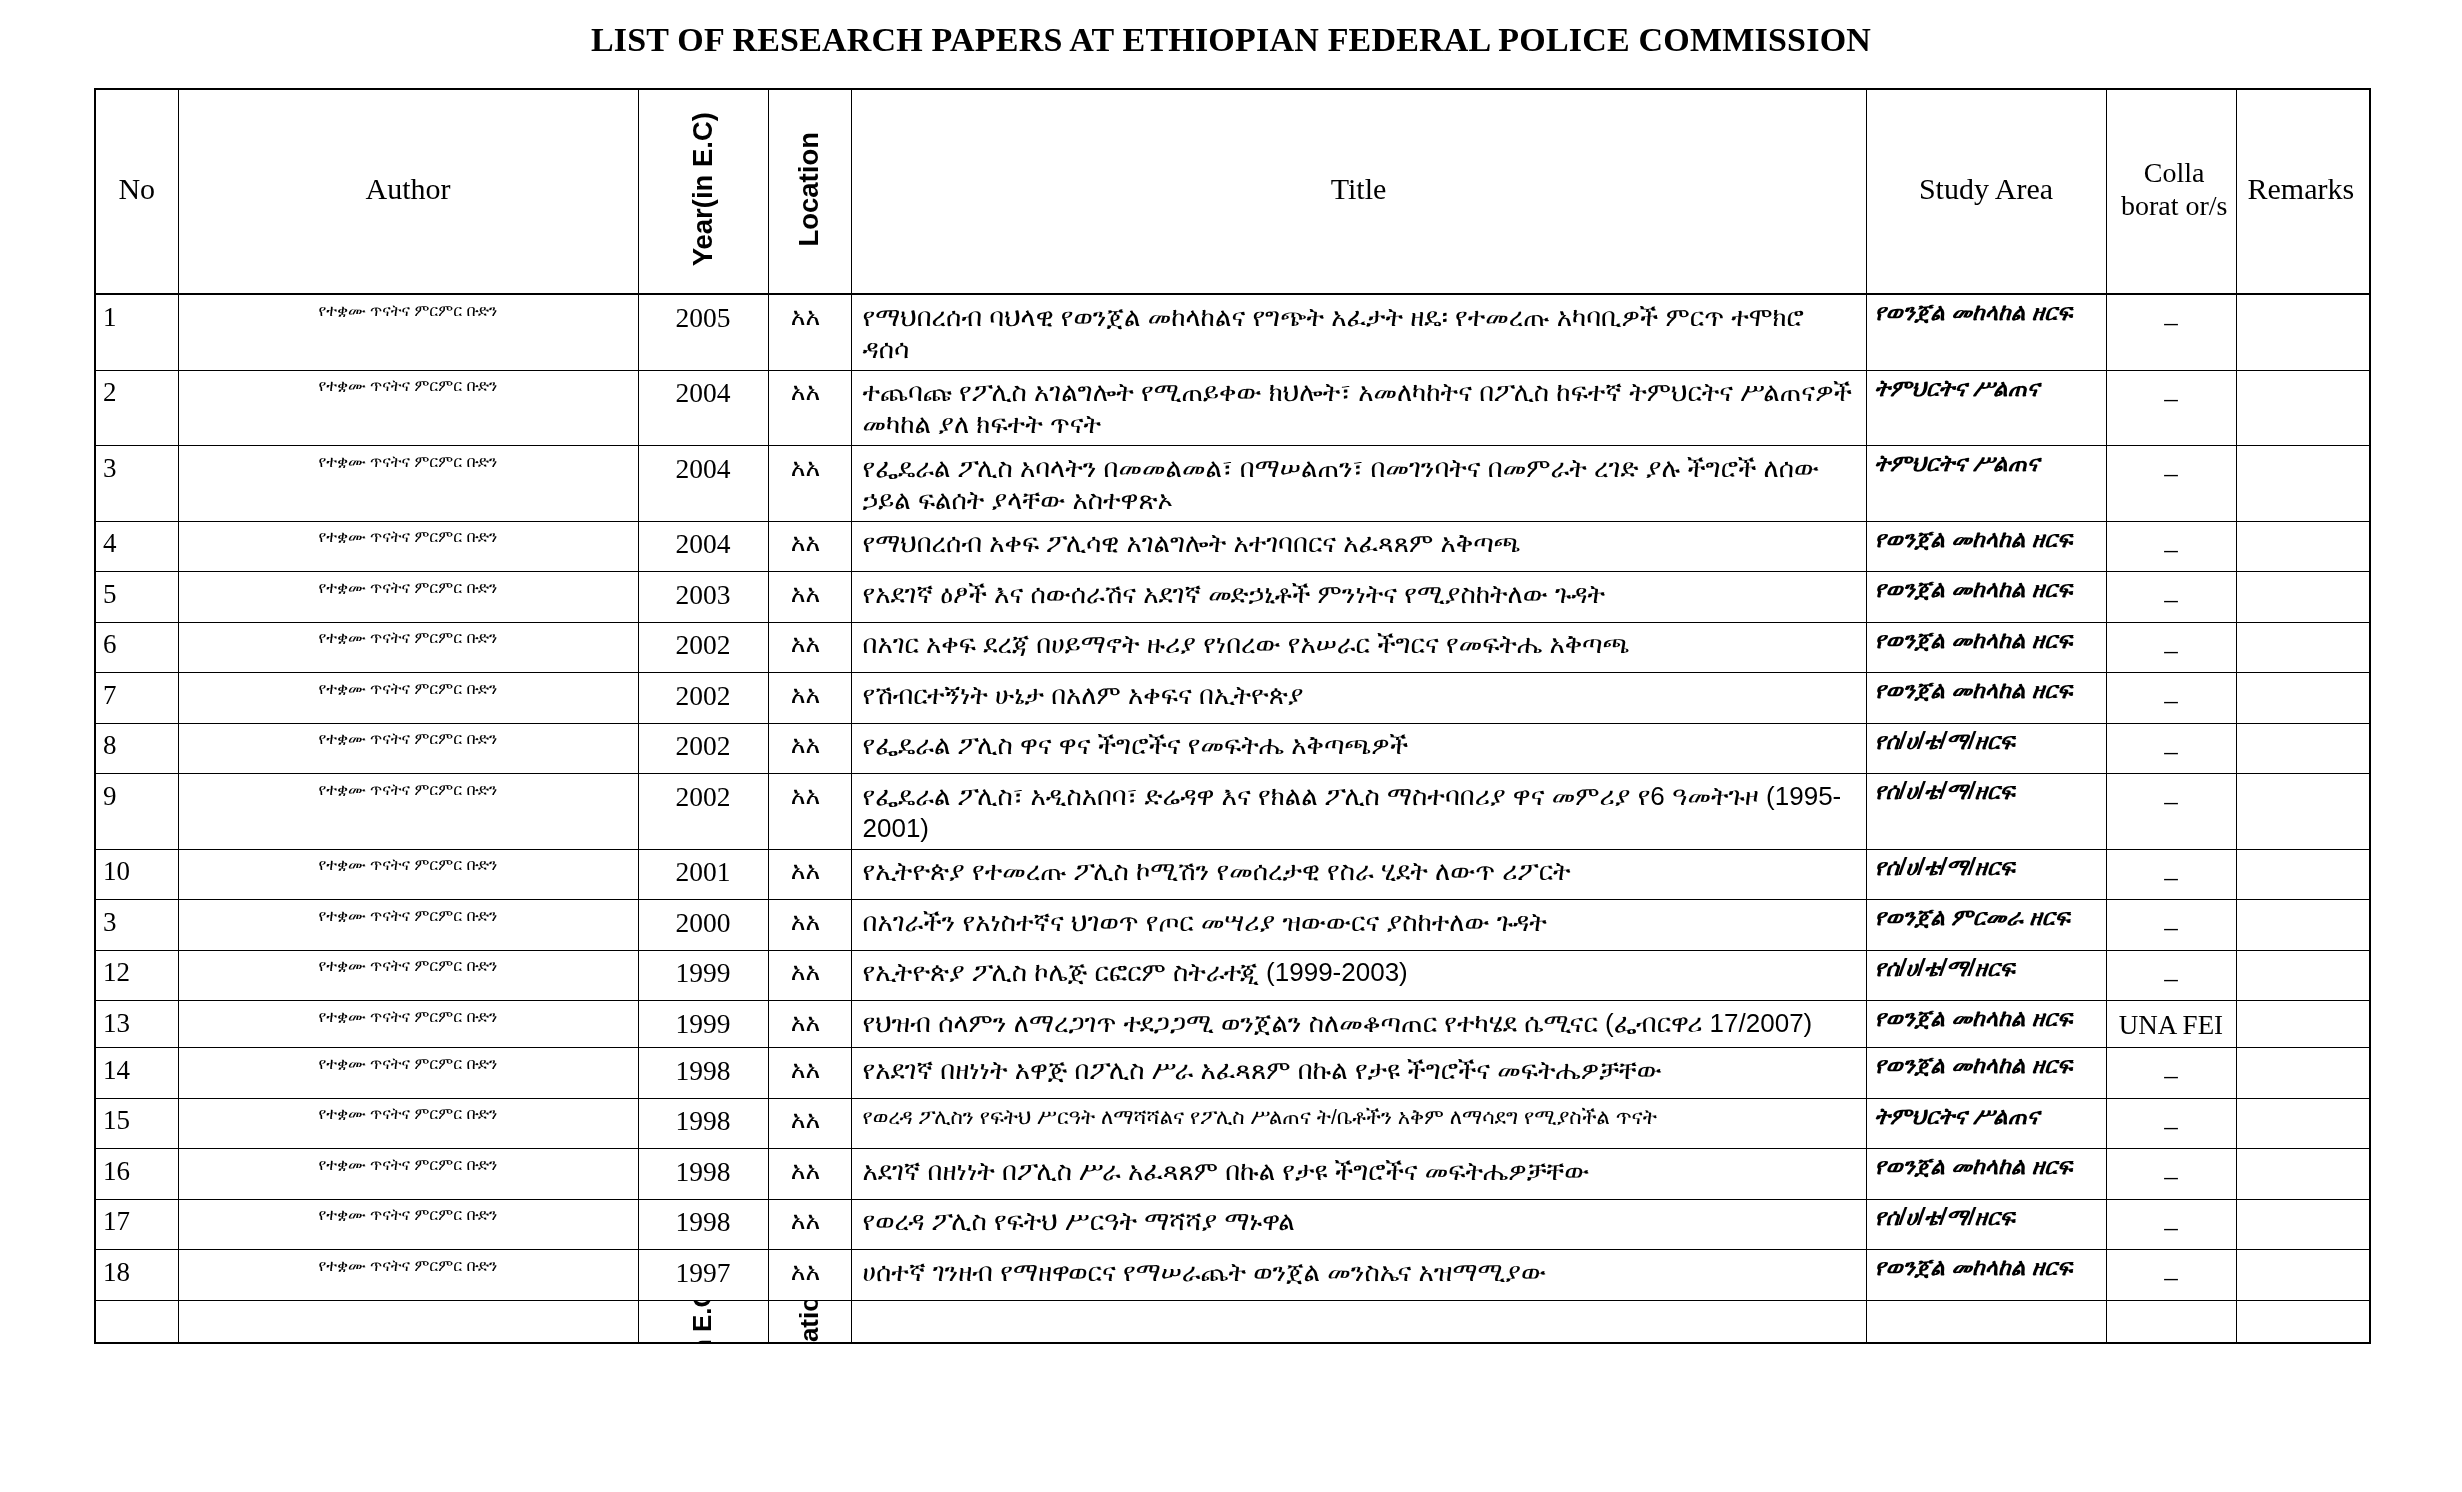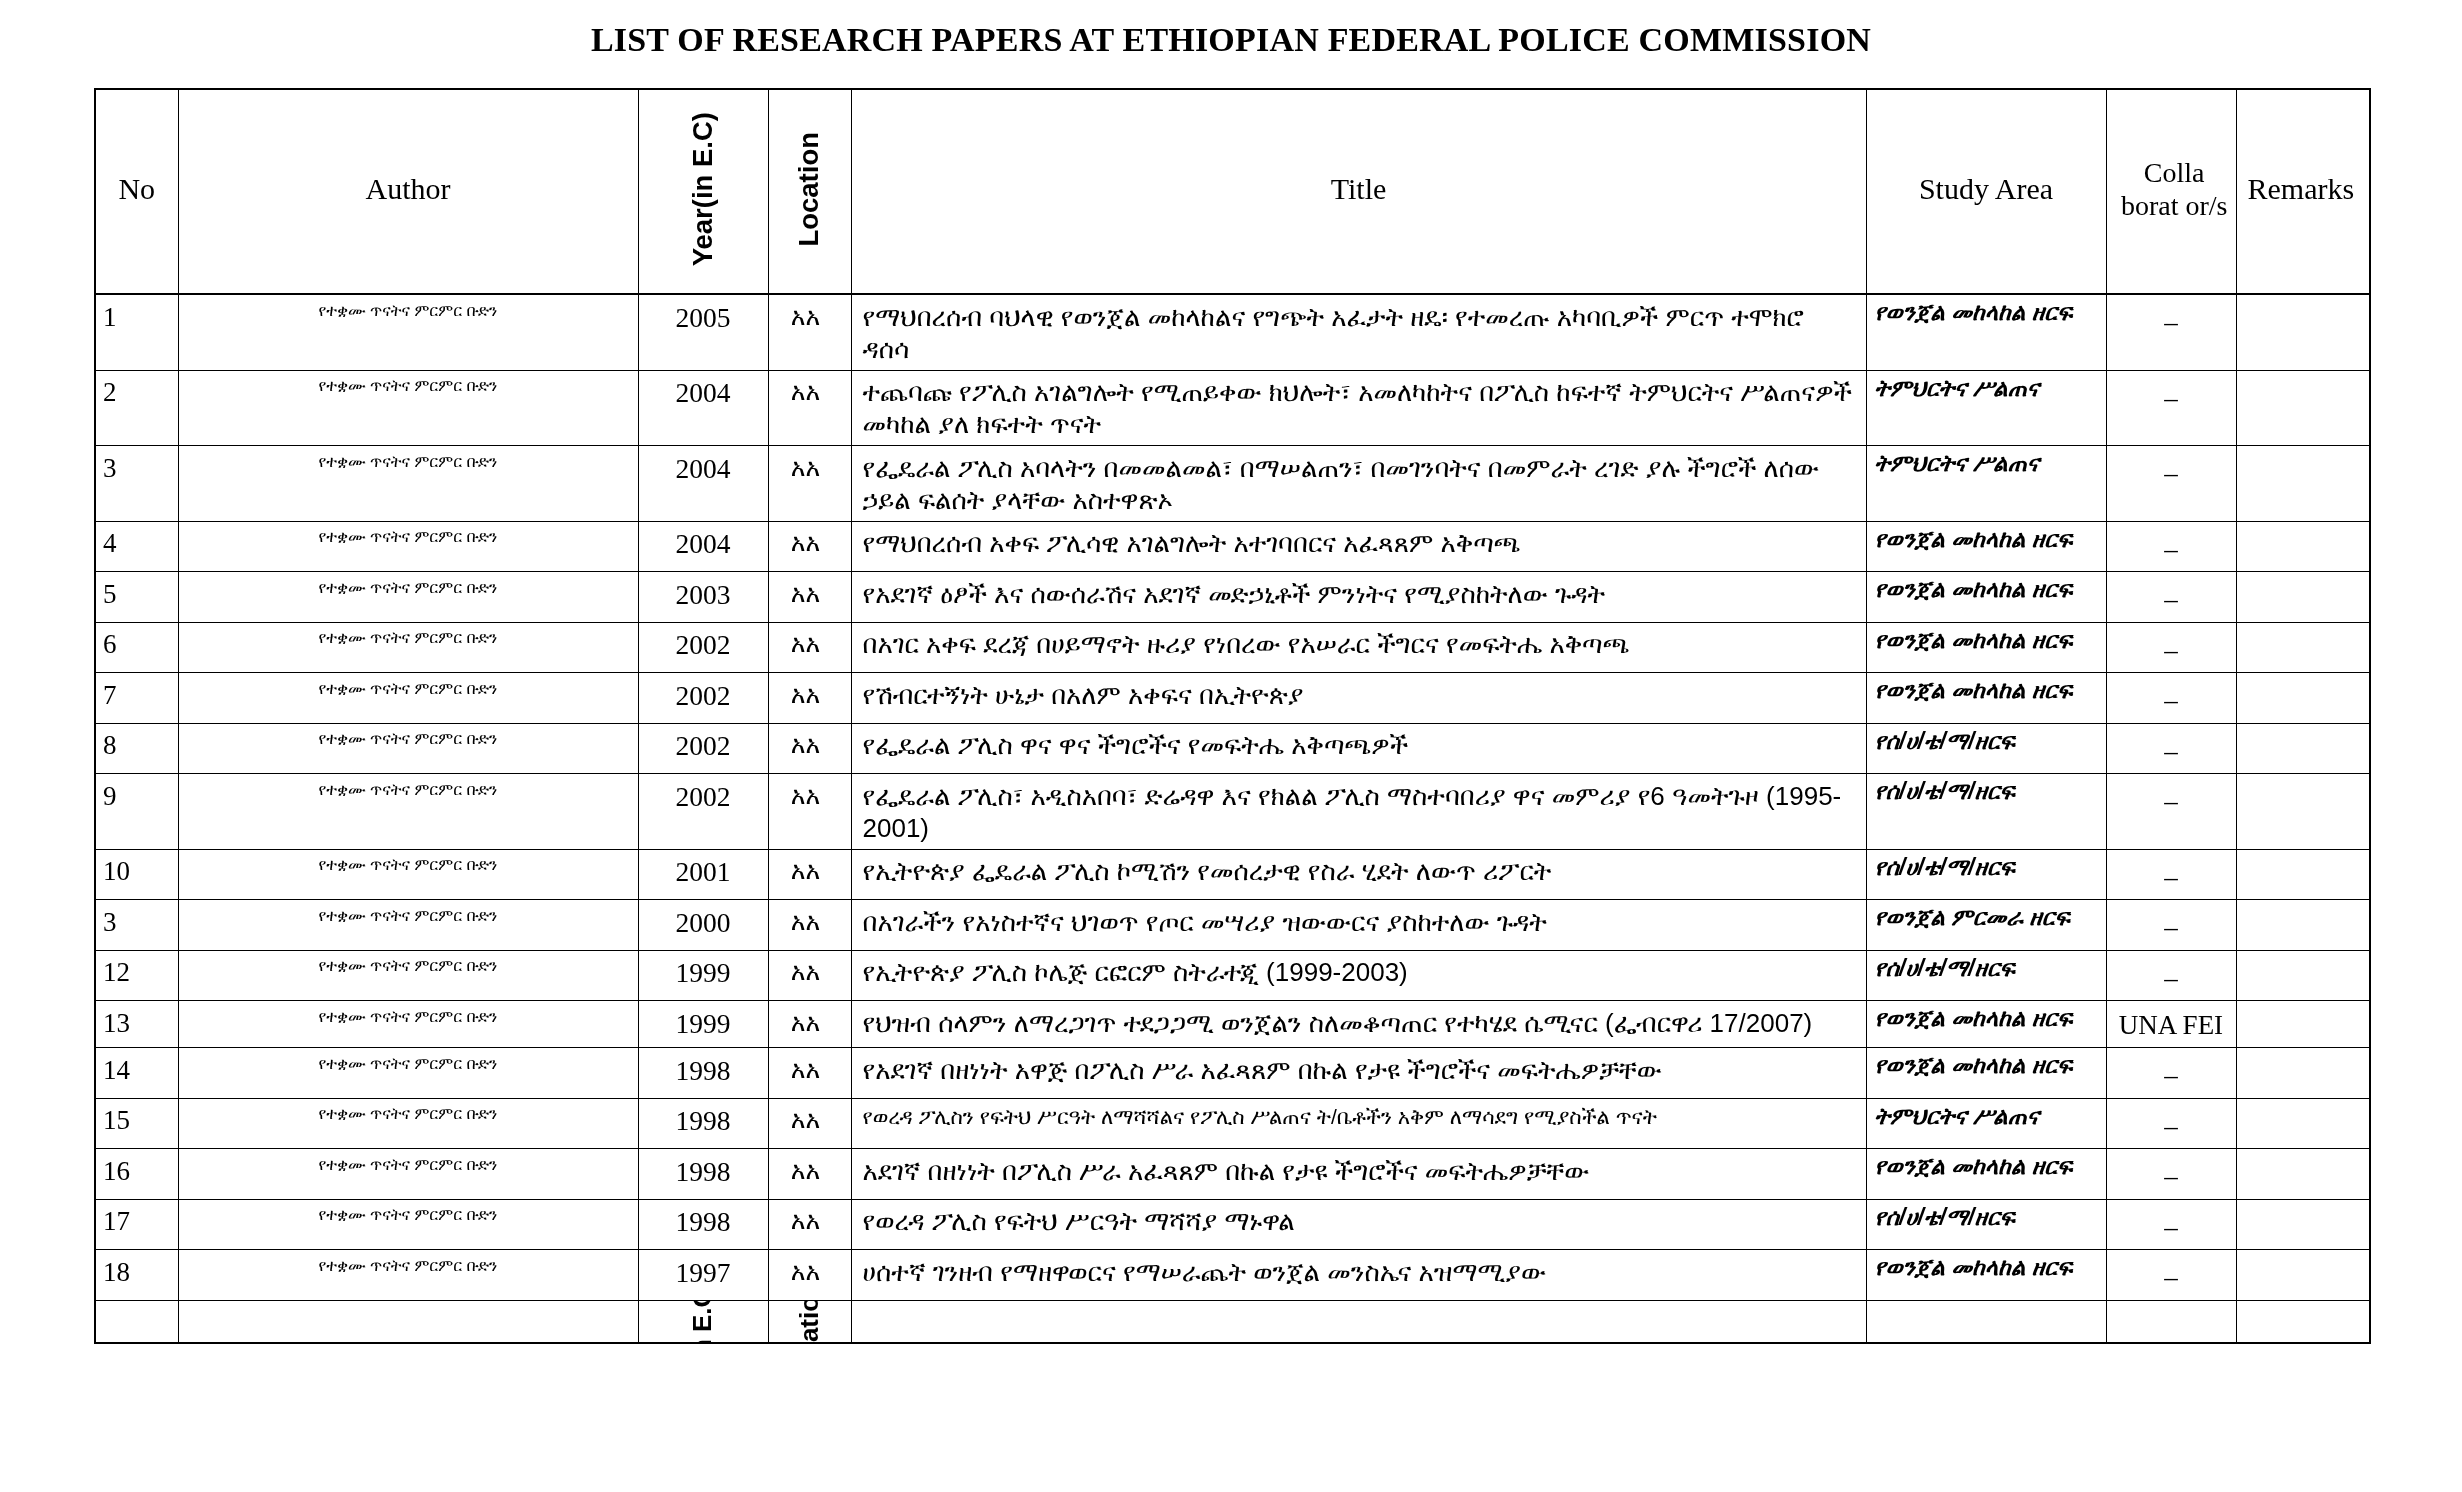--- a/index.html
+++ b/index.html
@@ -501,21 +501,21 @@
             <td>
               <div class="cell author">የተቋሙ ጥናትና ምርምር ቡድን</div>
             </td>
             <td>
               <div class="cell year">2001</div>
             </td>
             <td>
               <div class="cell loc">አአ</div>
             </td>
             <td>
-              <div class="cell title">የኢትዮጵያ ፌዴራል ፖሊስ ኮሚሽን የመሰረታዊ የስራ ሂደት ለውጥ ሪፖርት</div>
+              <div class="cell title">የኢትዮጵያ የተመረጡ ፖሊስ ኮሚሽን የመሰረታዊ የስራ ሂደት ለውጥ ሪፖርት</div>
             </td>
             <td>
               <div class="cell study">የሰ/ሀ/ቴ/ማ/ዘርፍ</div>
             </td>
             <td>
               <div class="cell collab dash">–</div>
             </td>
             <td>
               <div class="cell remarks"></div>
             </td>

